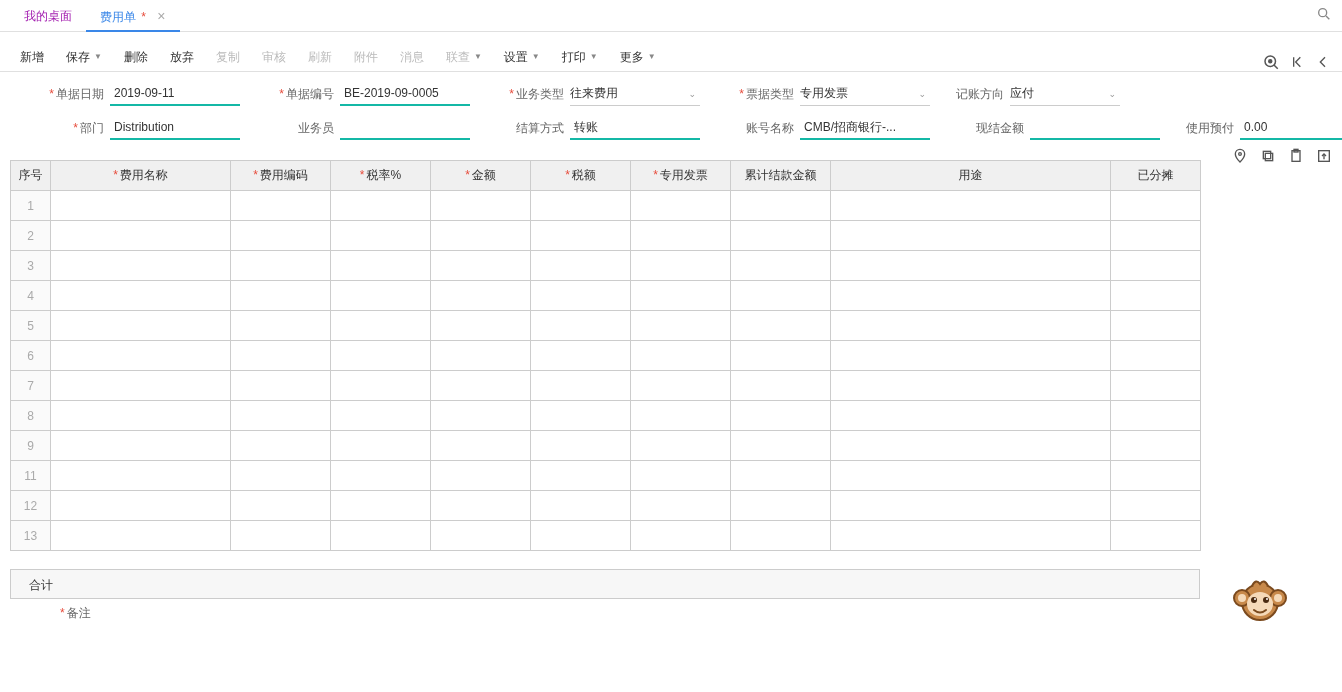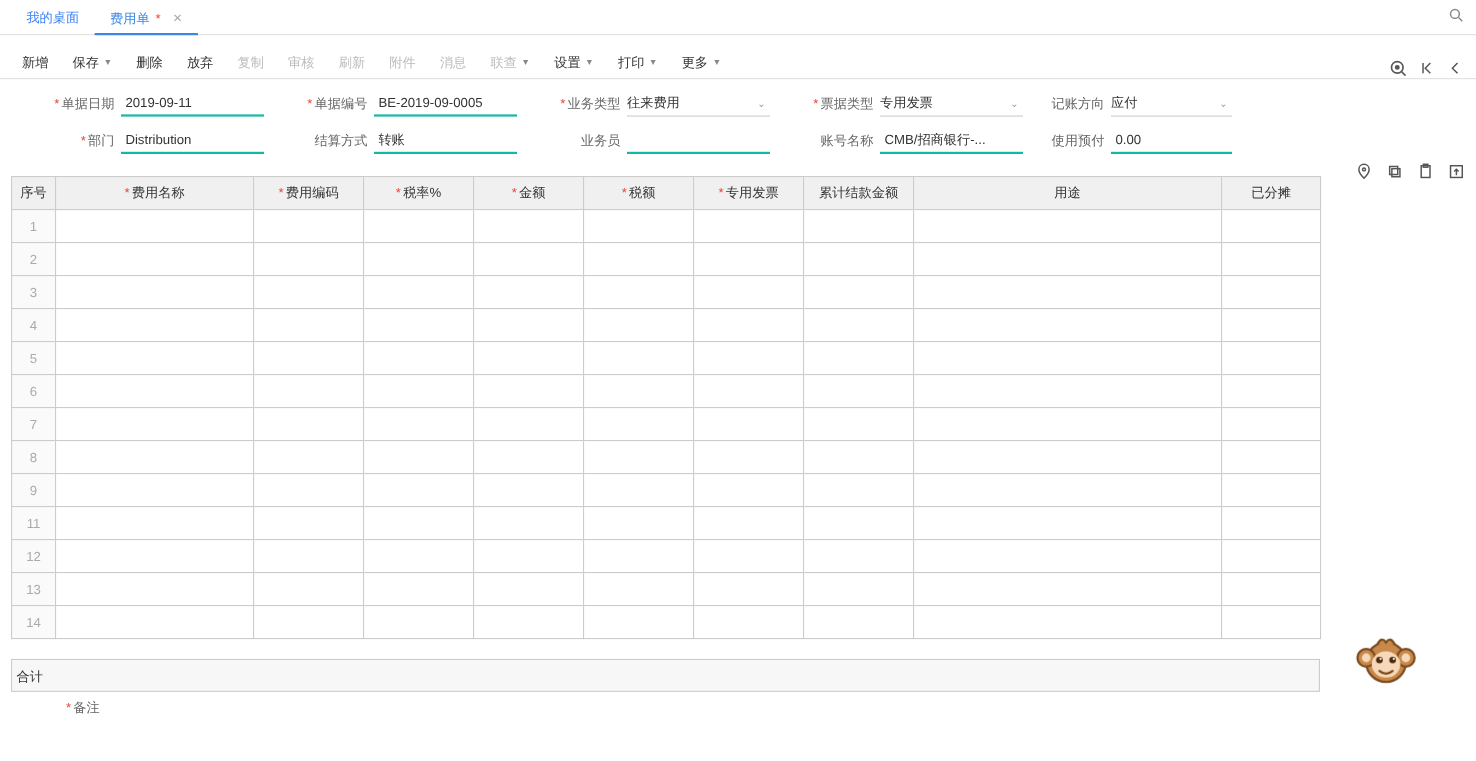--- a/index.html
+++ b/index.html
@@ -1,19 +1,19 @@
 <!DOCTYPE html>
 <html><head>
 <meta charset="utf-8">
 <style>
 * { box-sizing: border-box; margin: 0; padding: 0; }
 body { font-family: "Microsoft YaHei", Arial, sans-serif; font-size: 12px; color: #333; background: #fff; overflow: hidden; }
 
 .tabs { display: flex; align-items: center; height: 32px; border-bottom: 1px solid #e0e0e0; padding-left: 10px; }
-.tab { padding: 0 14px; height: 32px; line-height: 32px; cursor: pointer; color: #3b82f6; position: relative; }
+.tab { padding: 0 14px; height: 32px; line-height: 32px; cursor: pointer; color: #a21caf; position: relative; }
 .tab.active { color: #3a87e8; border-bottom: 2px solid #3a87e8; }
 .tab .asterisk { color: #e74c3c; margin-left: 2px; }
 .tab .close { margin-left: 8px; color: #aaa; font-size: 14px; }
 .search-top { position: absolute; right: 6px; top: 6px; width: 20px; height: 20px; }
 
 .toolbar { display: flex; align-items: flex-end; height: 40px; padding: 0 10px; border-bottom: 1px solid #e0e0e0; gap: 2px; }
 .tbtn { padding: 0 10px; height: 28px; line-height: 28px; cursor: pointer; color: #333; border-radius: 2px; display: flex; align-items: center; }
 .tbtn.disabled { color: #bbb; }
 .tbtn .chev { margin-left: 4px; font-size: 8px; color: #888; }
 .toolbar-right { margin-left: auto; display: flex; gap: 8px; align-items: center; }
@@ -37,21 +37,21 @@
 table.grid { border-collapse: collapse; width: 1190px; table-layout: fixed; }
 table.grid th, table.grid td { border: 1px solid #ccc; height: 30px; font-size: 12px; }
 table.grid th { background: #f0f0f0; color: #333; font-weight: normal; text-align: center; }
 table.grid th .req { color: #e74c3c; }
 table.grid td { background: #fff; }
 table.grid td.rownum { text-align: center; color: #aaa; background: #fafafa; width: 40px; }
 col.c-seq { width: 40px; } col.c-name { width: 180px; } col.c-code { width: 100px; }
 col.c-rate { width: 100px; } col.c-amt { width: 100px; } col.c-tax { width: 100px; }
 col.c-total { width: 100px; } col.c-cum { width: 100px; } col.c-use { width: 280px; } col.c-alloc { width: 90px; }
 
-.summary { margin: 18px 10px 0 10px; border: 1px solid #ccc; height: 30px; line-height: 30px; padding-left: 4px; background: #f7f7f7; width: 1190px; }
+.summary { margin: 18px 10px 0 10px; border: 1px solid #ccc; height: 30px; line-height: 30px; padding-left: 18px; background: #f7f7f7; width: 1190px; }
 
 .remark-label { margin: 6px 0 0 60px; color: #666; }
 .remark-label .req { color: #e74c3c; }
 
 .monkey { position: fixed; right: 50px; bottom: 60px; width: 64px; height: 64px; }
 </style>
 </head>
 <body>
 
 <div class="tabs">
@@ -169,30 +169,34 @@
           <span class="chev">⌄</span>
       </div>
     </div>
   </div>
   <div class="form-row">
     <div class="form-group w1">
       <div class="form-label"><span class="req">*</span><span>部门</span></div>
       <input class="form-input" value="Distribution" style="">
     </div>
     <div class="form-group w1">
+      <div class="form-label"><span>业务员</span></div>
+      <input class="form-input" value="" style="">
+    </div>
+    <div class="form-group w1">
       <div class="form-label"><span>结算方式</span></div>
       <input class="form-input" value="转账" style="">
     </div>
     <div class="form-group w1">
-      <div class="form-label"><span>业务员</span></div>
-      <input class="form-input" value="" style="">
-    </div>
-    <div class="form-group w1">
       <div class="form-label"><span>账号名称</span></div>
       <input class="form-input" value="CMB/招商银行-..." style="">
+    </div>
+    <div class="form-group w1">
+      <div class="form-label"><span>现结金额</span></div>
+      <input class="form-input" value="" style="">
     </div>
     <div class="form-group" style="flex:0 0 180px">
       <div class="form-label" style="width:70px"><span>使用预付</span></div>
       <input class="form-input" value="0.00" style="">
     </div>
   </div>
 </div>
 
 <div class="side-icons">
   <div class="sicon"><svg viewBox="0 0 24 24" width="16" height="16" fill="none" stroke="#555" stroke-width="2">
@@ -380,32 +384,20 @@
           <td></td>
           <td></td>
           <td></td>
           <td></td>
           <td></td>
           <td></td>
           <td></td>
           <td></td>
           <td></td>
         </tr>
-        <tr>
-          <td class="rownum">14</td>
-          <td></td>
-          <td></td>
-          <td></td>
-          <td></td>
-          <td></td>
-          <td></td>
-          <td></td>
-          <td></td>
-          <td></td>
-        </tr>
       </tbody>
   </table>
 </div>
 
 <div class="summary">
   <span>合计</span>
 </div>
 
 <div class="remark-label">
   <span class="req">*</span><span>备注</span>

